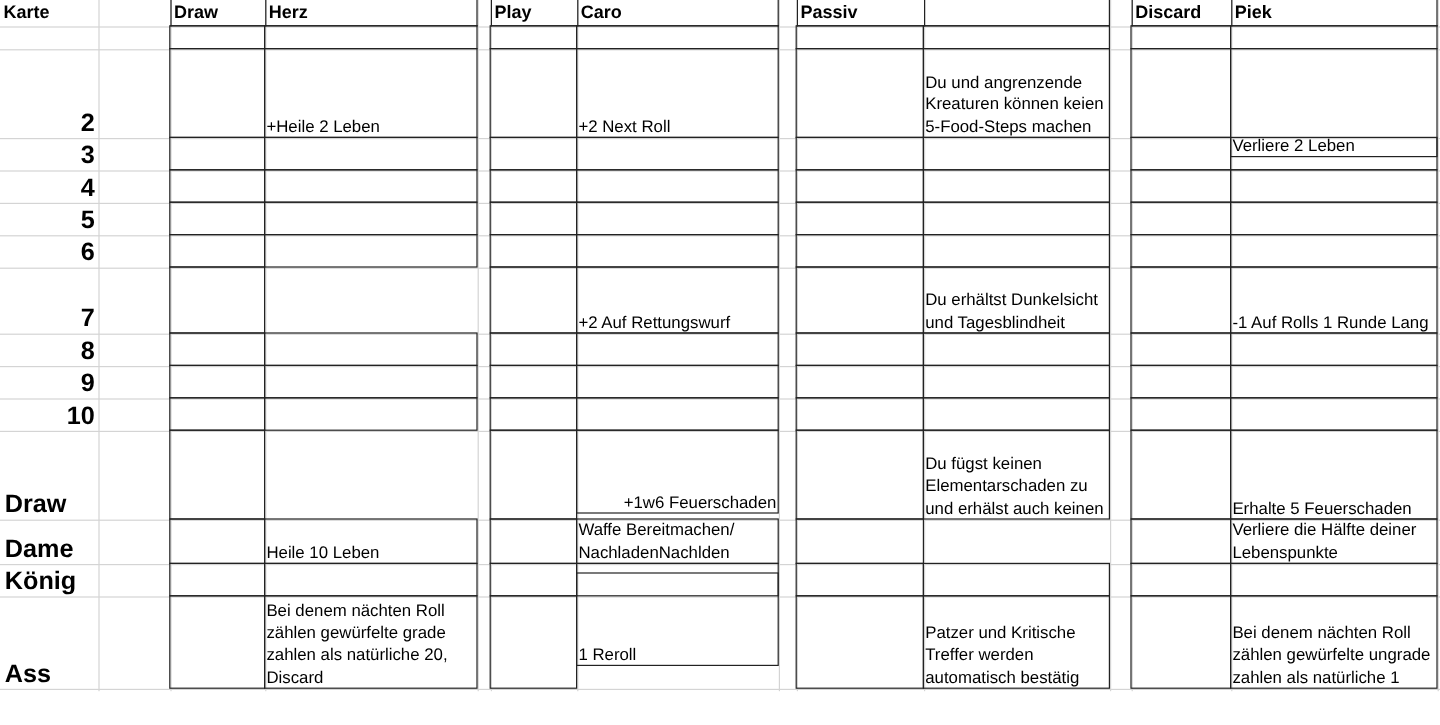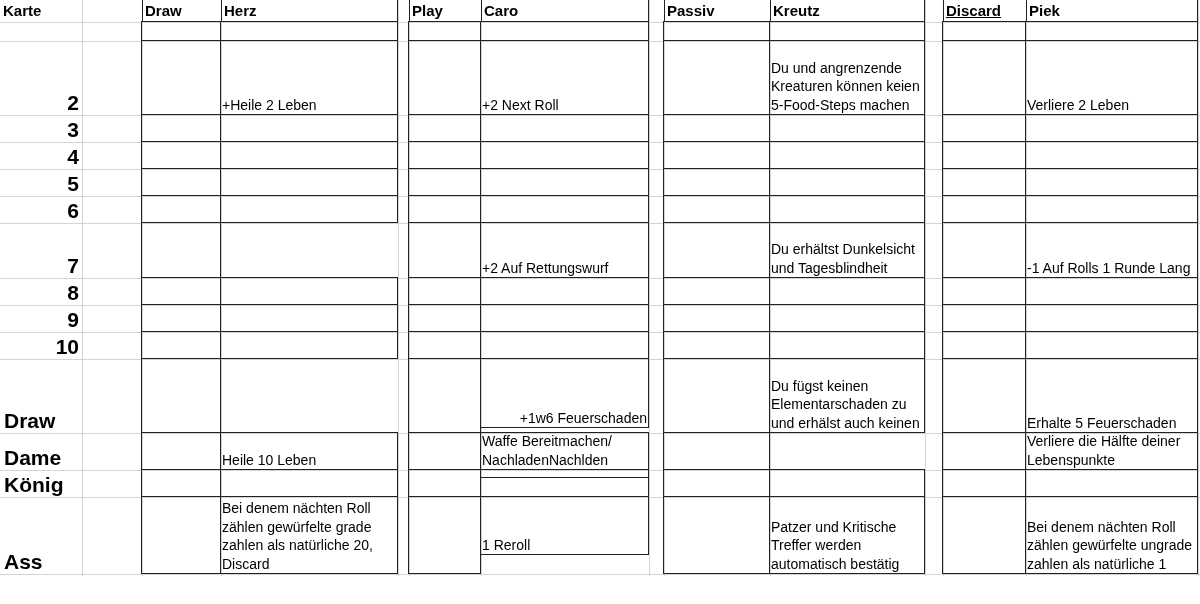--- a/index.html
+++ b/index.html
@@ -62,24 +62,21 @@
     </div>
     <div class="cell hdr" style="left: 409px; top: 0px; width: 72px; height: 22px;">
       <span>Play</span>
     </div>
     <div class="cell hdr" style="left: 481px; top: 0px; width: 168px; height: 22px;">
       <span>Caro</span>
     </div>
     <div class="cell hdr" style="left: 664px; top: 0px; width: 106px; height: 22px;">
       <span>Passiv</span>
     </div>
-    <div class="cell hdr" style="left: 770px; top: 0px; width: 155px; height: 22px;">
-      <span>Kreutz</span>
-    </div>
-    <div class="cell hdr" style="left: 943px; top: 0px; width: 83px; height: 22px; text-decoration: underline;">
+    <div class="cell hdr" style="left: 943px; top: 0px; width: 83px; height: 22px;">
       <span>Discard</span>
     </div>
     <div class="cell hdr" style="left: 1026px; top: 0px; width: 172px; height: 22px;">
       <span>Piek</span>
     </div>
     <div style="position: absolute; left: 142px; top: 0px; width: 256px; height: 22px; border-left: 1px solid rgb(34, 34, 34); border-right: 1px solid rgb(34, 34, 34); border-bottom: 1px solid rgb(34, 34, 34); box-sizing: border-box;"></div>
     <div style="position: absolute; left: 221px; top: 0px; width: 1px; height: 22px; background: rgb(34, 34, 34);"></div>
     <div style="position: absolute; left: 409px; top: 0px; width: 240px; height: 22px; border-left: 1px solid rgb(34, 34, 34); border-right: 1px solid rgb(34, 34, 34); border-bottom: 1px solid rgb(34, 34, 34); box-sizing: border-box;"></div>
     <div style="position: absolute; left: 481px; top: 0px; width: 1px; height: 22px; background: rgb(34, 34, 34);"></div>
     <div style="position: absolute; left: 664px; top: 0px; width: 261px; height: 22px; border-left: 1px solid rgb(34, 34, 34); border-right: 1px solid rgb(34, 34, 34); border-bottom: 1px solid rgb(34, 34, 34); box-sizing: border-box;"></div>
@@ -114,21 +111,21 @@
     </div>
     <div class="cell  bordered" style="left: 409px; top: 41px; width: 73px; height: 75px;"></div>
     <div class="cell  bordered" style="left: 481px; top: 41px; width: 169px; height: 75px;">
       <span>+2 Next Roll</span>
     </div>
     <div class="cell  bordered" style="left: 664px; top: 41px; width: 107px; height: 75px;"></div>
     <div class="cell  bordered" style="left: 770px; top: 41px; width: 156px; height: 75px;">
       <span>Du und angrenzende Kreaturen können keien 5-Food-Steps machen</span>
     </div>
     <div class="cell  bordered" style="left: 943px; top: 41px; width: 84px; height: 75px;"></div>
-    <div class="cell  bordered" style="left: 1026px; top: 41px; width: 173px; height: 75px;">
+    <div class="cell  bordered" style="left: 1026px; top: 41px; width: 173px; height: 91px;">
       <span>Verliere 2 Leben</span>
     </div>
     <div class="cell label num" style="left: 0px; top: 115px; width: 82px; height: 27px;">
       <span>3</span>
     </div>
     <div class="cell  bordered" style="left: 142px; top: 115px; width: 80px; height: 28px;"></div>
     <div class="cell  bordered" style="left: 221px; top: 115px; width: 178px; height: 28px;">
       <span></span>
     </div>
     <div class="cell  bordered" style="left: 409px; top: 115px; width: 73px; height: 28px;"></div>

